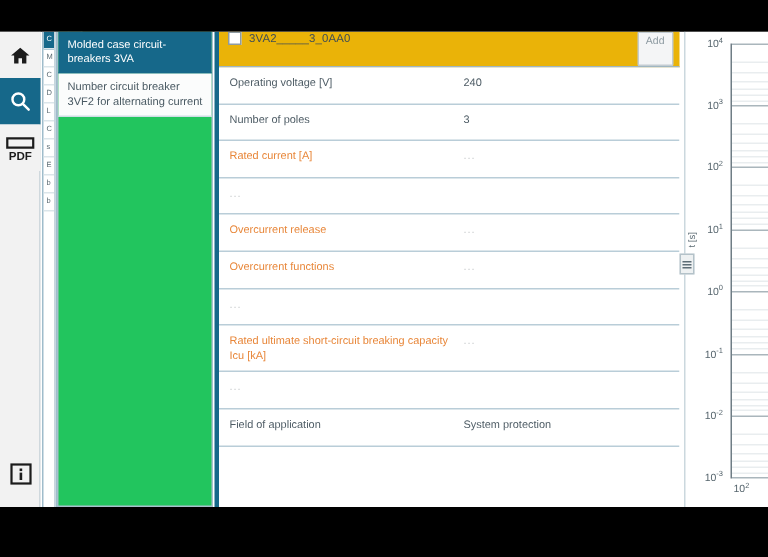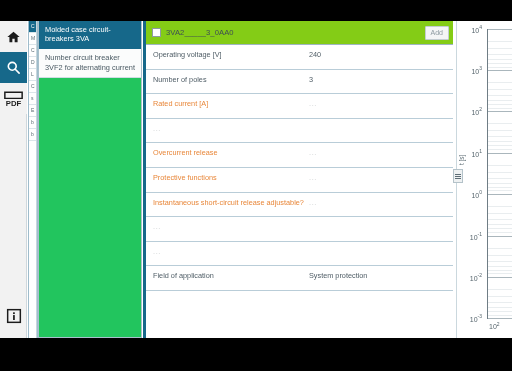--- a/index.html
+++ b/index.html
@@ -102,23 +102,23 @@
   #props {
     position: absolute; left: 143px; top: 0;
     width: 310px; height: 317px;
     background: #ffffff;
     border-left: 3px solid #16688a;
     z-index: 5;
   }
   #props-head {
     position: relative;
     height: 24px;
-    background: #84cc16;
+    background: #eab308;
     border-bottom: 1px solid #9fb6c2;
-    display: flex; align-items: center;
+    display: flex; 
     padding: 0 4px 0 6px;
   }
   .chk {
     width: 9px; height: 9px;
     border: 1px solid #8e9ba2;
     background: #ffffff;
     flex: 0 0 auto;
     margin-right: 5px;
   }
   #head-title {
@@ -318,28 +318,28 @@
           <div class="pval">...</div>
         </div>
         <div class="prow pending">
           <div class="pval">...</div>
         </div>
         <div class="prow pending">
           <div class="pname">Overcurrent release</div>
           <div class="pval">...</div>
         </div>
         <div class="prow pending">
-          <div class="pname">Protective functions</div>
-          <div class="pval">...</div>
-        </div>
-        <div class="prow pending">
-          <div class="pname">Instantaneous short-circuit release adjustable?</div>
-          <div class="pval">...</div>
-        </div>
-        <div class="prow pending">
+          <div class="pname">Overcurrent functions</div>
+          <div class="pval">...</div>
+        </div>
+        <div class="prow pending">
+          <div class="pval">...</div>
+        </div>
+        <div class="prow pending">
+          <div class="pname">Rated ultimate short-circuit breaking capacity Icu [kA]</div>
           <div class="pval">...</div>
         </div>
         <div class="prow pending">
           <div class="pval">...</div>
         </div>
         <div class="prow">
           <div class="pname">Field of application</div>
           <div class="pval">System protection</div>
         </div>
       </div>

